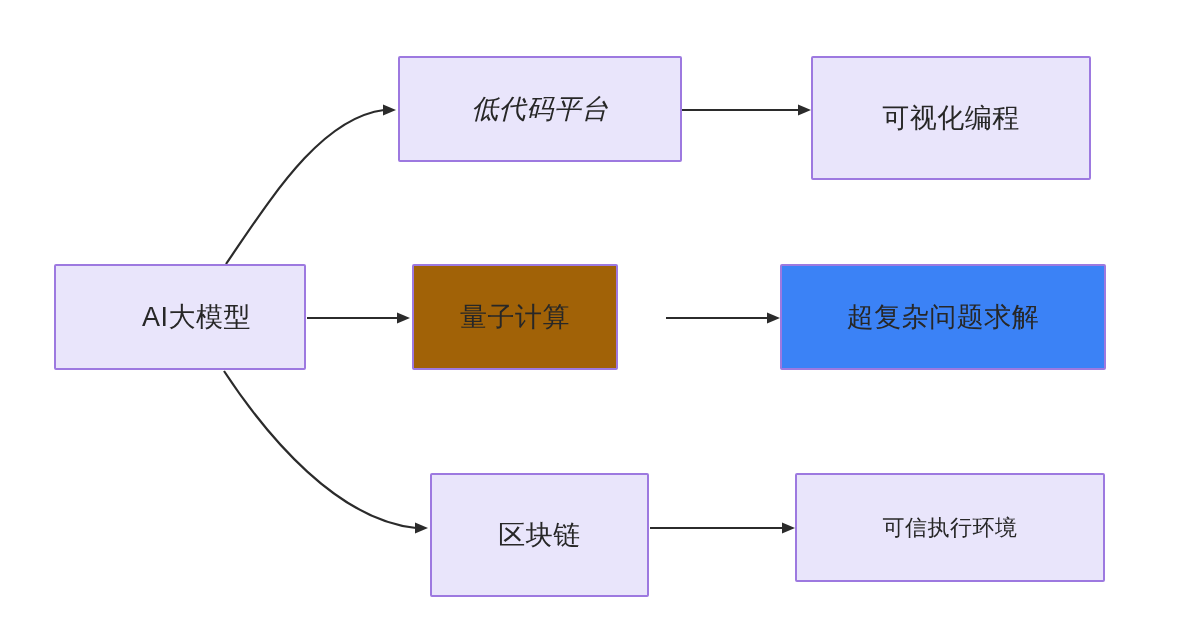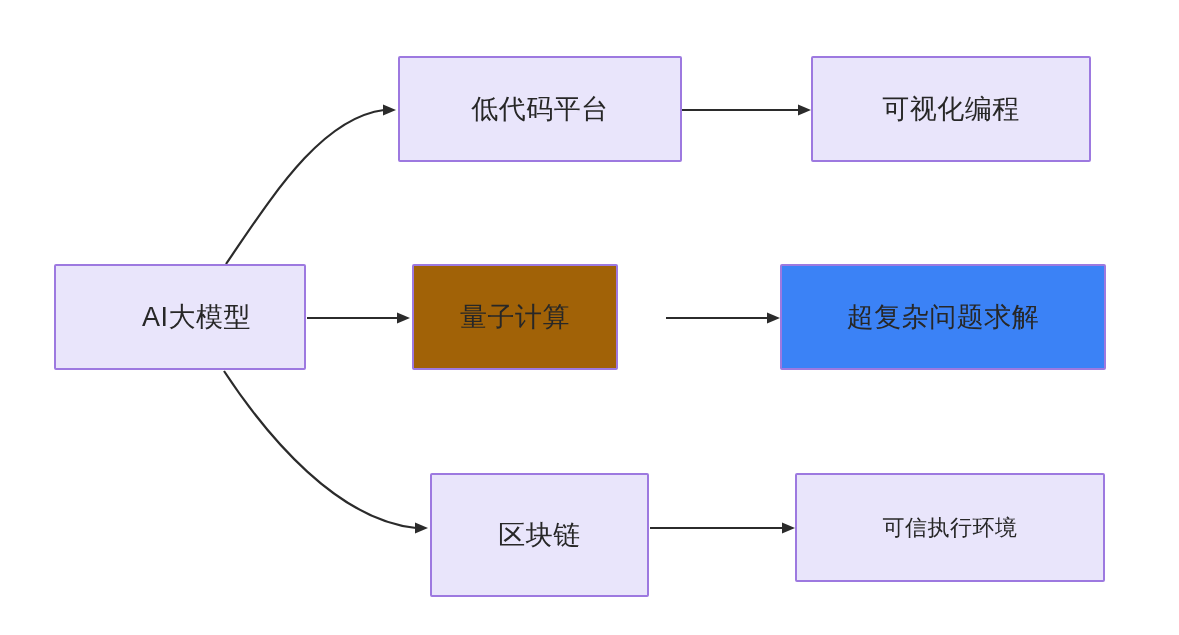--- a/index.html
+++ b/index.html
@@ -84,23 +84,23 @@
         <path class="edge-path" d="M 650,528 L 783,528" stroke="#2b2b2b" stroke-width="2.2"></path>
         <polygon points="795,528 782,522.5 782,533.5" class="edge-arrowhead" fill="#2b2b2b"></polygon>
       </g>
     </svg>
 
   <div id="node-layer">
       <div class="node" style="left: 54px; top: 264px; width: 252px; height: 106px; background: rgb(233, 229, 251); border-color: rgb(157, 121, 224); border-width: 2px; padding-left: 33px;">
         <span class="node-label" style="color: rgb(39, 39, 39); font-size: 27px;">AI大模型</span>
       </div>
       <div class="node" style="left: 398px; top: 56px; width: 284px; height: 106px; background: rgb(233, 229, 251); border-color: rgb(157, 121, 224); border-width: 2px;">
-        <span class="node-label" style="color: rgb(39, 39, 39); font-size: 27px;">低代码平台</span>
+        <span class="node-label" style="color: rgb(39, 39, 39); font-size: 27px; font-style: italic;">低代码平台</span>
       </div>
-      <div class="node" style="left: 811px; top: 56px; width: 280px; height: 106px; background: rgb(233, 229, 251); border-color: rgb(157, 121, 224); border-width: 2px;">
+      <div class="node" style="left: 811px; top: 56px; width: 280px; height: 124px; background: rgb(233, 229, 251); border-color: rgb(157, 121, 224); border-width: 2px;">
         <span class="node-label" style="color: rgb(39, 39, 39); font-size: 27px;">可视化编程</span>
       </div>
       <div class="node" style="left: 412px; top: 264px; width: 206px; height: 106px; background: #a16207; border-color: rgb(157, 121, 224); border-width: 2px;">
         <span class="node-label" style="color: rgb(39, 39, 39); font-size: 27px;">量子计算</span>
       </div>
       <div class="node" style="left: 780px; top: 264px; width: 326px; height: 106px; background: #3b82f6; border-color: rgb(157, 121, 224); border-width: 2px;">
         <span class="node-label" style="color: rgb(39, 39, 39); font-size: 27px;">超复杂问题求解</span>
       </div>
       <div class="node" style="left: 430px; top: 473px; width: 219px; height: 124px; background: rgb(233, 229, 251); border-color: rgb(157, 121, 224); border-width: 2px; justify-content: center;">
         <span class="node-label" style="color: rgb(39, 39, 39); font-size: 27px;">区块链</span>

